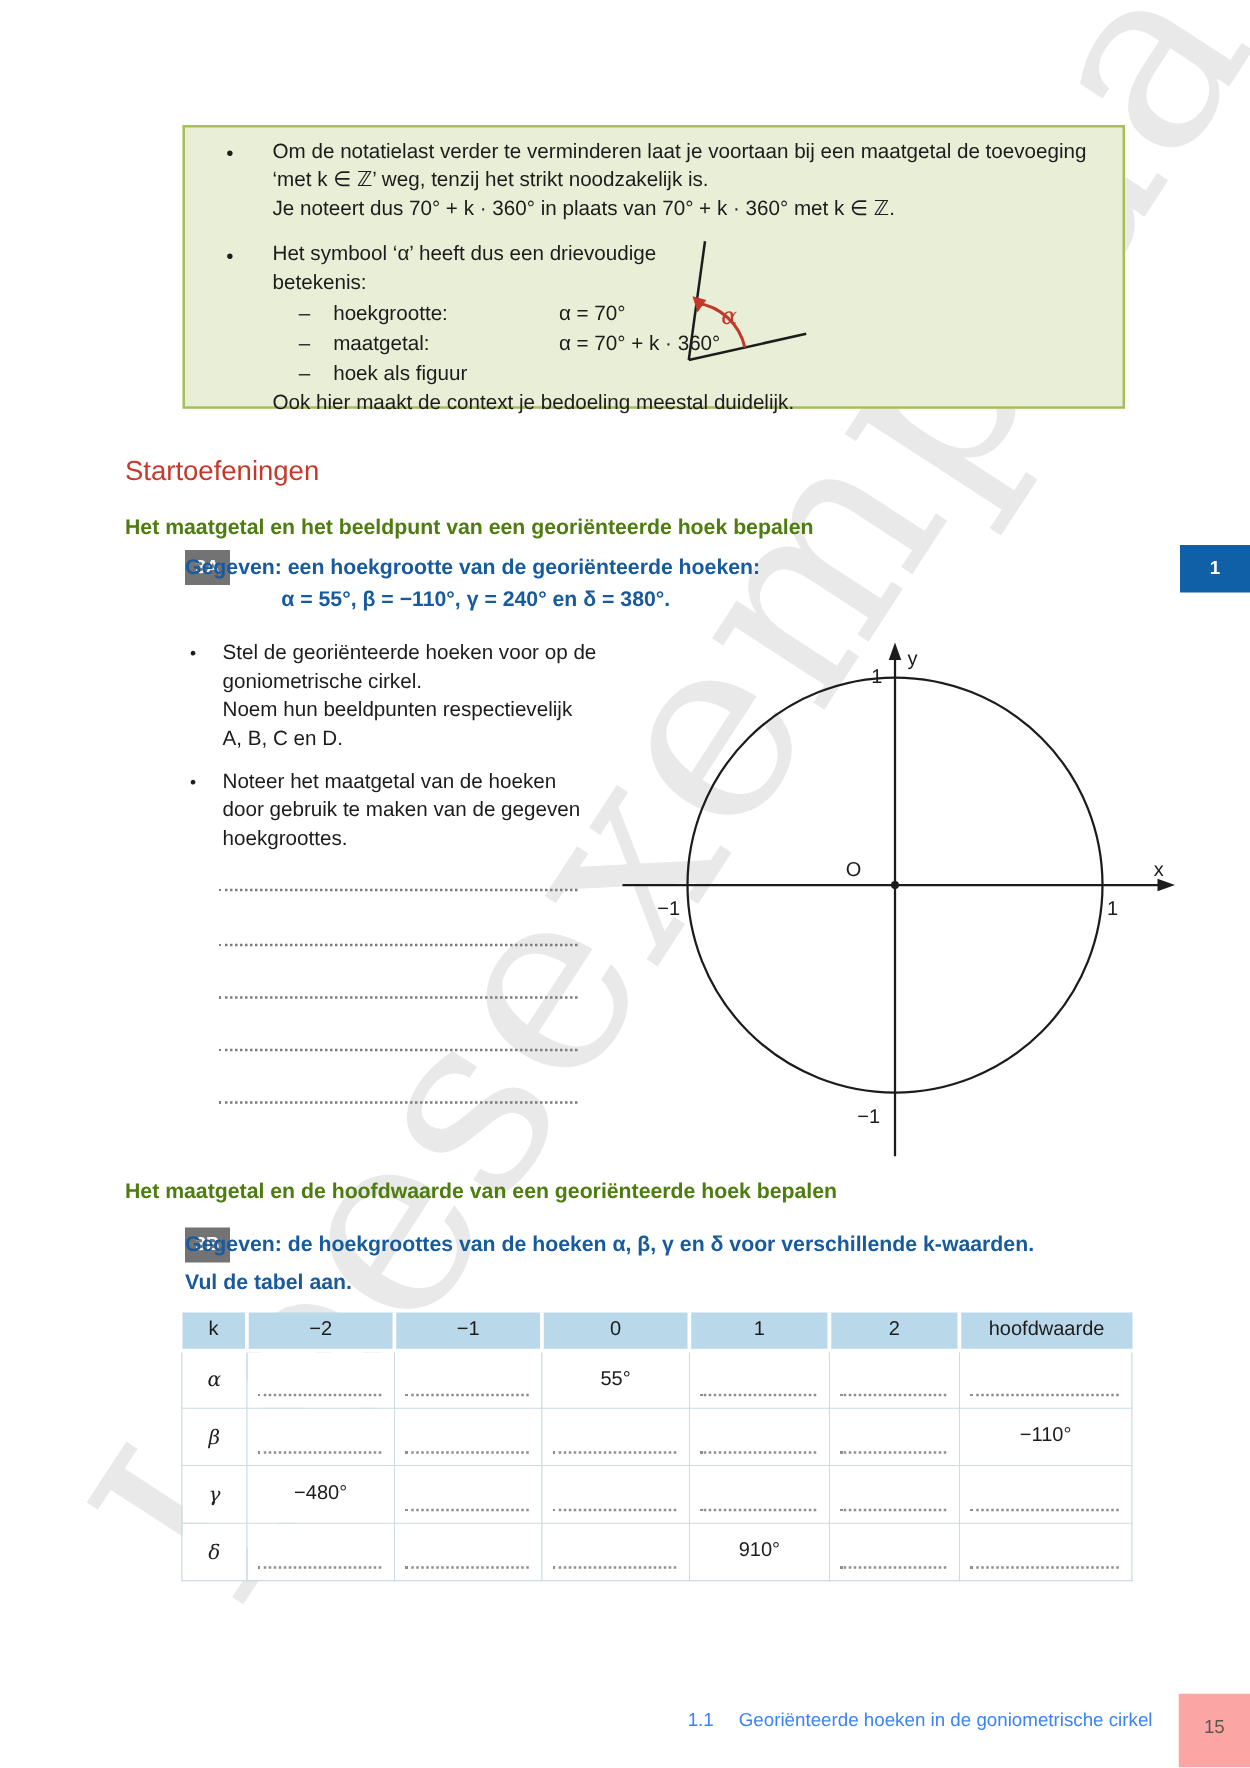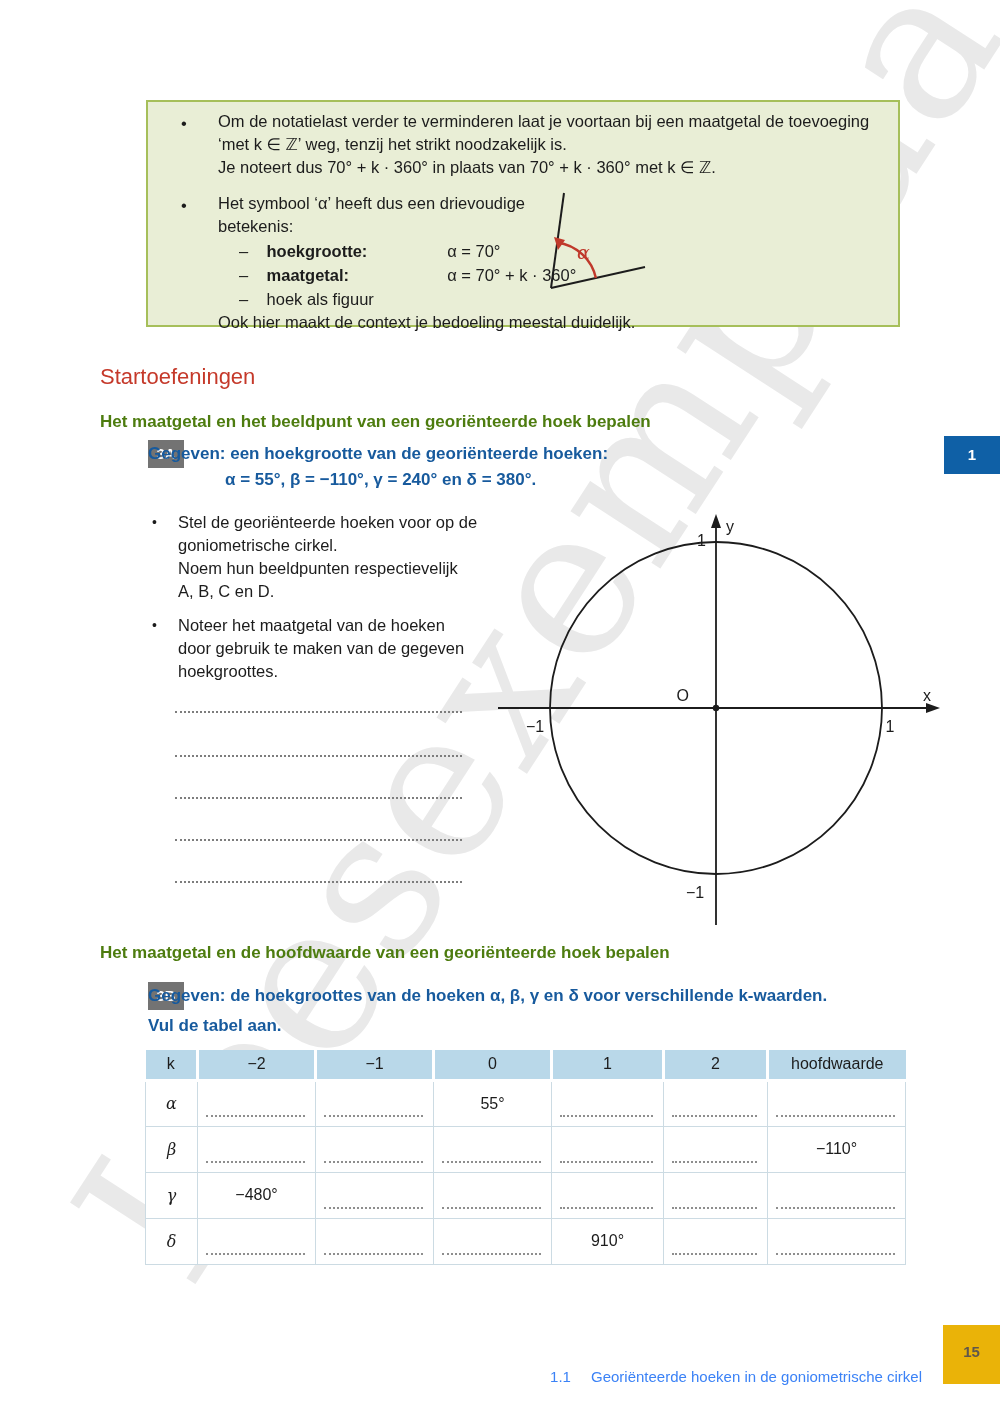--- a/index.html
+++ b/index.html
@@ -13,21 +13,21 @@
                font-family:"DejaVu Serif", serif; font-size:205px; letter-spacing:2px;
                color:#e9e9e9; white-space:nowrap; }
 
   #content { position:absolute; inset:0; z-index:1; }
 
   
   .info-box { position:absolute; left:146px; top:100px; width:754px; height:227px;
               background:#e9eed6; border:2px solid #a6bf5a; }
   .info-box .abs { position:absolute; font-size:16.5px; line-height:23px; }
   .ib-dot { font-size:15px; }
-  .dash-label { display:inline-block; width:176px;font-weight:bold; }
+  .dash-label { display:inline-block; width:176px; }
 
   .angle-svg { position:absolute; left:395px; top:85px; }
 
   
   .h-start { position:absolute; left:100px; top:364px; font-size:22px; font-weight:normal; color:#c5392a; }
   .h-green { position:absolute; left:100px; font-size:17px; font-weight:bold; color:#4d7c0f; }
 
   .badge { position:absolute; left:100px; width:36px; height:28px; background:#737373;
            color:#ffffff; font-size:15px; font-weight:bold; text-align:center; line-height:28px;margin-left:48px; }
   .blue { color:#175a9d; font-weight:bold; }
@@ -52,22 +52,22 @@
   .ex-table td { height:46px; border:1px solid #ccdbe3; position:relative;
                  text-align:center; vertical-align:middle; font-size:16px; background:#ffffff; }
   .row-label { font-family:"DejaVu Serif", serif; font-style:italic; font-size:18px; }
   .ex-table td .dots { display:none; position:absolute; left:8px; right:10px; bottom:9px;
                        border-bottom:2px dotted #8e8e8e; }
   .ex-table td .cv:empty + .dots { display:block; }
 
   
   .footer-text { position:absolute; top:1368px; right:78px; font-size:15px; color:#3b82f6; }
   .footer-text .num { margin-right:20px; }
-  .page-box { position:absolute; left:943px; top:1325px; width:57px; height:59px;
-              background:#eab308; color:#60574c; font-weight:bold; font-size:15px;
+  .page-box { position:absolute; left:943px; top:1355px; width:57px; height:59px;
+              background:#fca5a5; color:#60574c; font-weight:normal; font-size:15px;
               text-align:center; line-height:54px; }
   .chapter-tab { position:absolute; left:944px; top:436px; width:56px; height:38px;
                  background:#0f60a6; color:#ffffff; font-weight:bold; font-size:15px;
                  text-align:center; line-height:38px; }
 </style>
 </head>
 <body>
 
 <div id="page">
 

